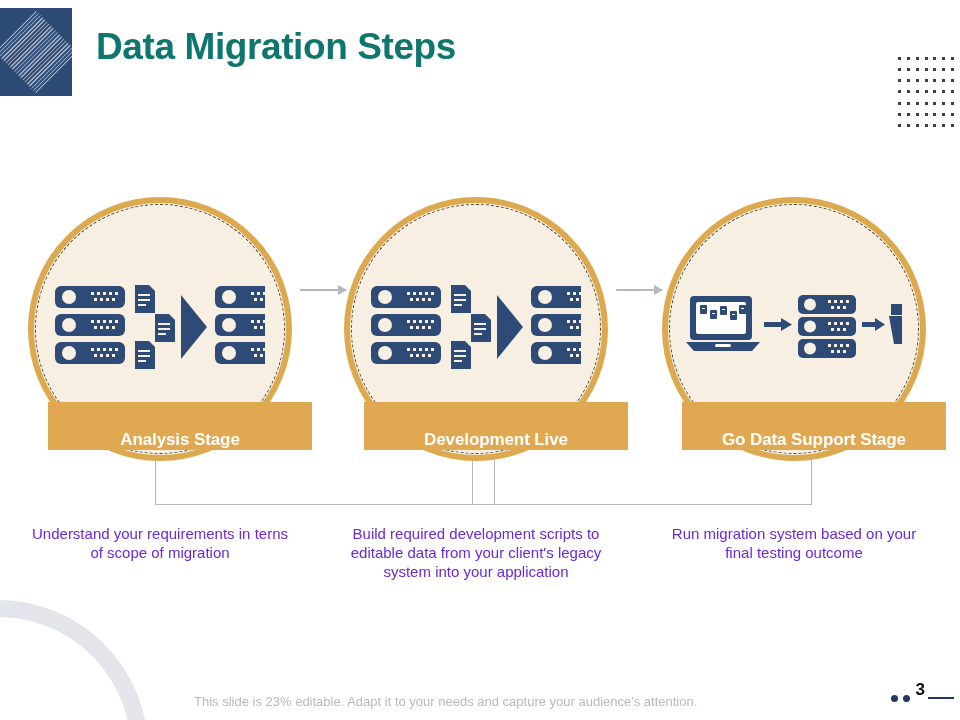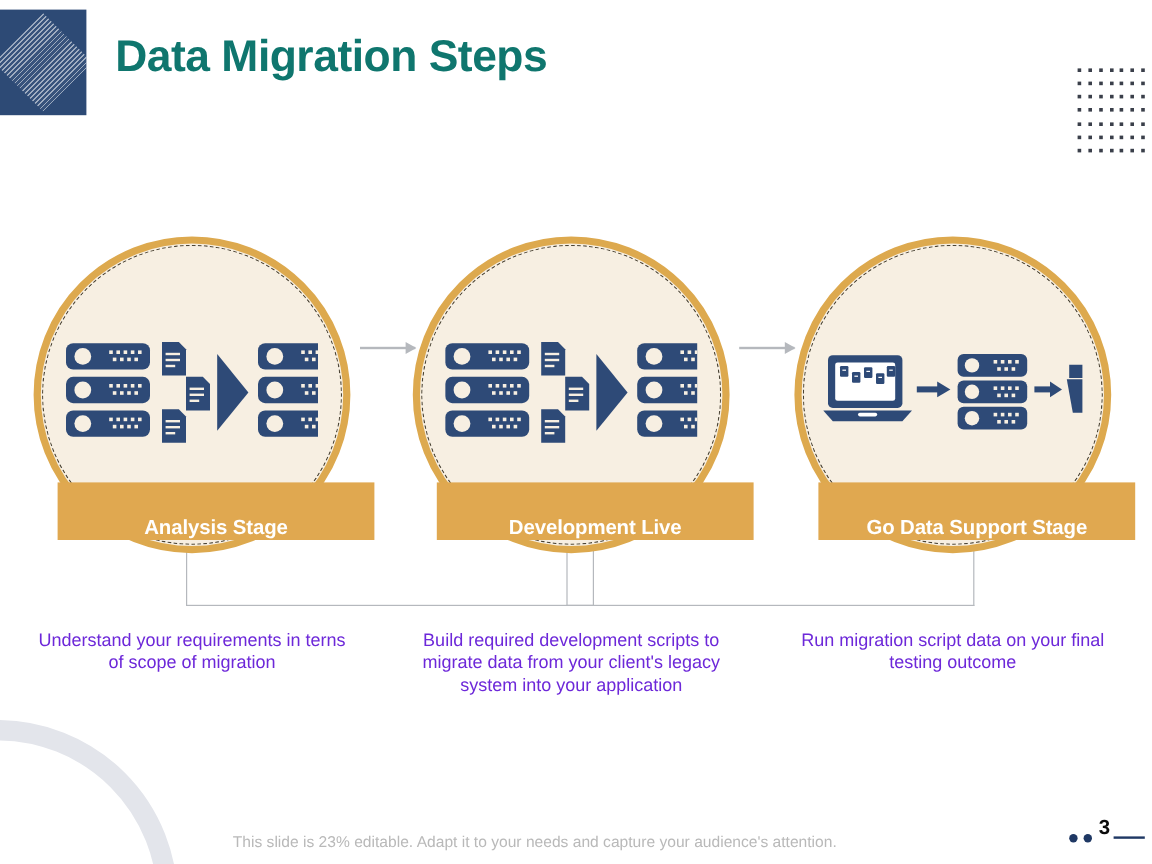--- a/index.html
+++ b/index.html
@@ -492,21 +492,21 @@
             <rect x="208" y="65" width="3" height="3"></rect>
             <rect x="199" y="71" width="3" height="3"></rect>
               <rect x="205" y="71" width="3" height="3"></rect>
           </g>
         </svg>
       </div>
     </div>
     <div class="stage-bar">
       <span>Development Live</span>
     </div>
-    <div class="desc">Build required development scripts to migrate data from your client's legacy system into your application</div>
+    <div class="desc">Build required development scripts to editable data from your client's legacy system into your application</div>
   </div>
 
   <div class="stage stage-3">
     <div class="circle">
       <div class="inner-dash"></div>
       <div class="art">
         <svg width="216" height="74" viewBox="0 0 216 74">
 
           <g>
             <rect x="4" y="4" width="62" height="44" rx="4" fill="#2E4A77"></rect>
@@ -577,21 +577,21 @@
           <g>
             <path d="M205 12 h18 l3 5 h22 v6 h-43 z" fill="#2E4A77"></path>
             <path d="M203 24 h50 l-5 28 h-40 z" fill="#2E4A77"></path>
           </g>
         </svg>
       </div>
     </div>
     <div class="stage-bar">
       <span>Go Data Support Stage</span>
     </div>
-    <div class="desc">Run migration script data on your final testing outcome</div>
+    <div class="desc">Run migration system based on your final testing outcome</div>
   </div>
 
 </div>
 
 <div class="footer-note">This slide is 23% editable. Adapt it to your needs and capture your audience's attention.</div>
 <div class="pager">
   <span class="pdot"></span>
   <span class="pdot"></span>
   <span class="pnum">3</span>
   <span class="pline"></span>

